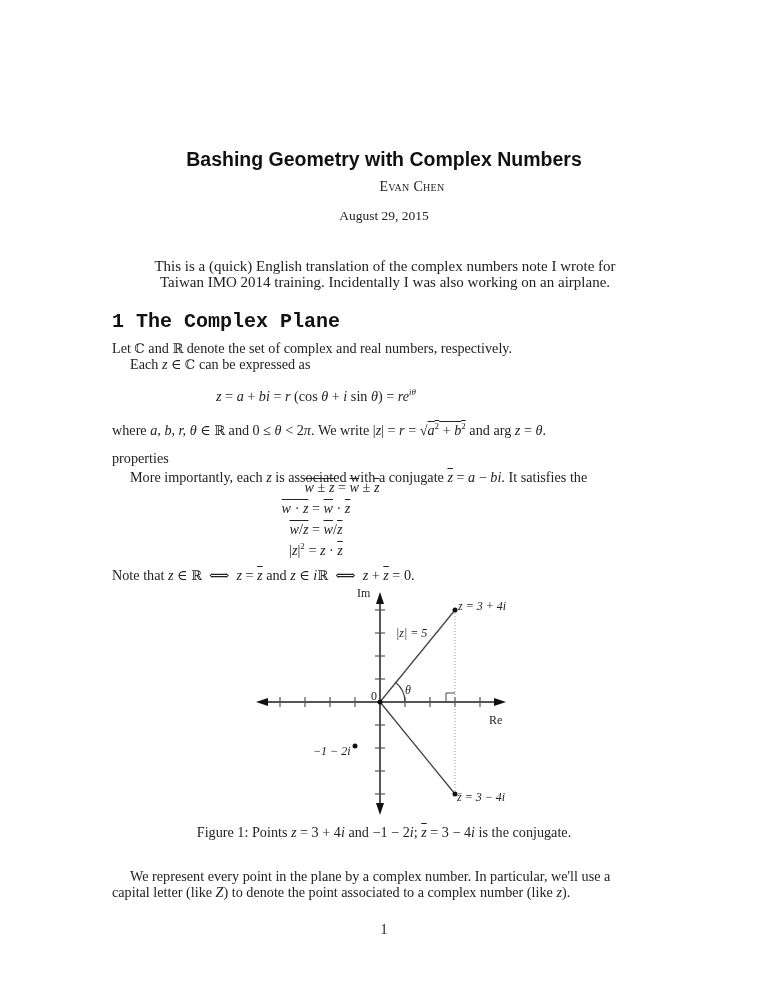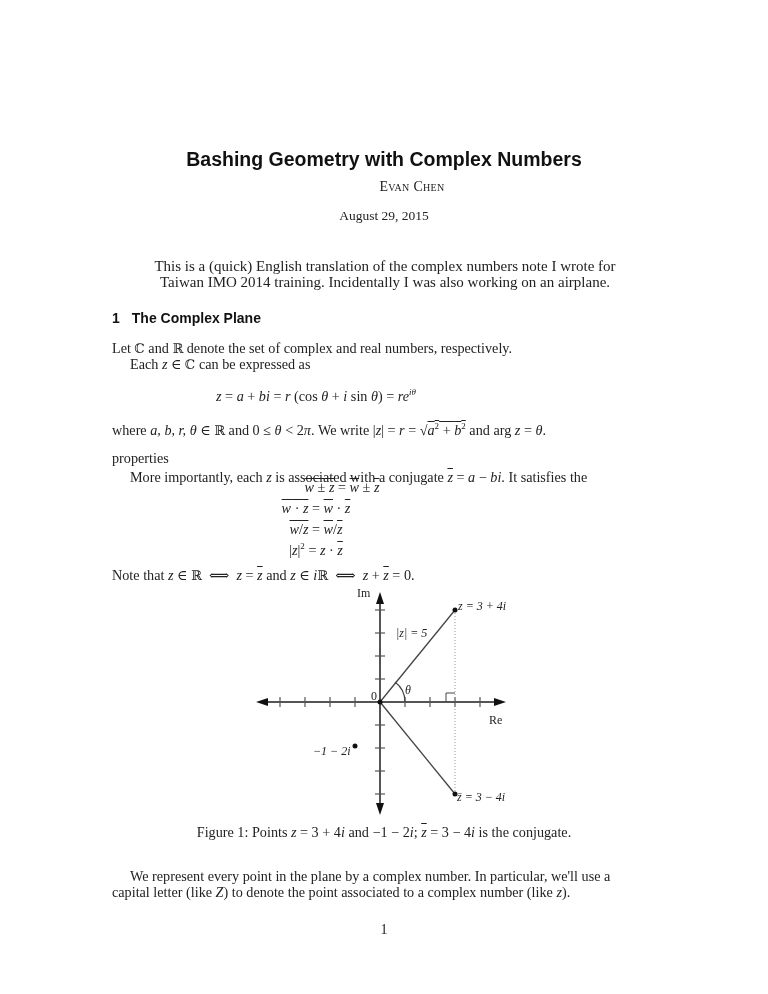--- a/index.html
+++ b/index.html
@@ -2,21 +2,21 @@
 <html><head>
 <meta charset="utf-8">
 <style>
   html, body { margin:0; padding:0; background:#ffffff; }
   body { width:768px; height:994px; position:relative; overflow:hidden; color:#222; font-family:"Liberation Serif", "DejaVu Serif", serif; }
   .abs { position:absolute; }
   .title { left:0; width:768px; top:148px; text-align:center; font-family:"Liberation Sans", "DejaVu Sans", sans-serif; font-weight:bold; font-size:19.5px; color:#111; }
   .author { left:0; width:768px; top:179px; text-align:center; font-size:14px; font-variant:small-caps; letter-spacing:0.3px;padding-left:28px; }
   .date { left:0; width:768px; top:208px; text-align:center; font-size:13.5px; }
   .abstract { left:140px; width:490px; top:258px; text-align:center; font-size:15px; line-height:16px; }
-  .section { left:112px; top:310px; font-family:Liberation Sans, sans-serif; font-weight:bold; font-size:14px; color:#111; }
+  .section { left:112px; top:310px; font-family:Liberation Mono, monospace; font-weight:bold; font-size:20px; color:#111; }
   .section .num { margin-right:12px; }
   .p { font-size:14.2px; line-height:16px; white-space:nowrap; }
   i.m { font-style:italic; }
   .bb { font-family:"DejaVu Serif", serif; font-size:13px; }
   .ov { text-decoration:overline; }
   .eq { left:0; width:632px; text-align:center; font-size:14.2px; white-space:nowrap; }
   .caption { left:0; width:768px; top:824px; text-align:center; font-size:14.2px; white-space:nowrap; }
   .pagenum { left:0; width:768px; top:922px; text-align:center; font-size:14px; }
   svg text { font-family:"Liberation Serif", "DejaVu Serif", serif; fill:#222; }
 </style>

